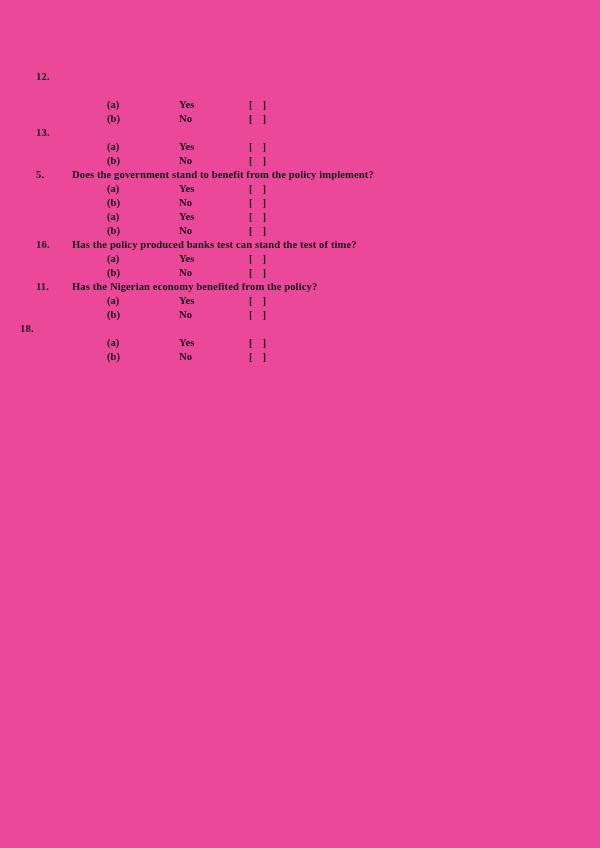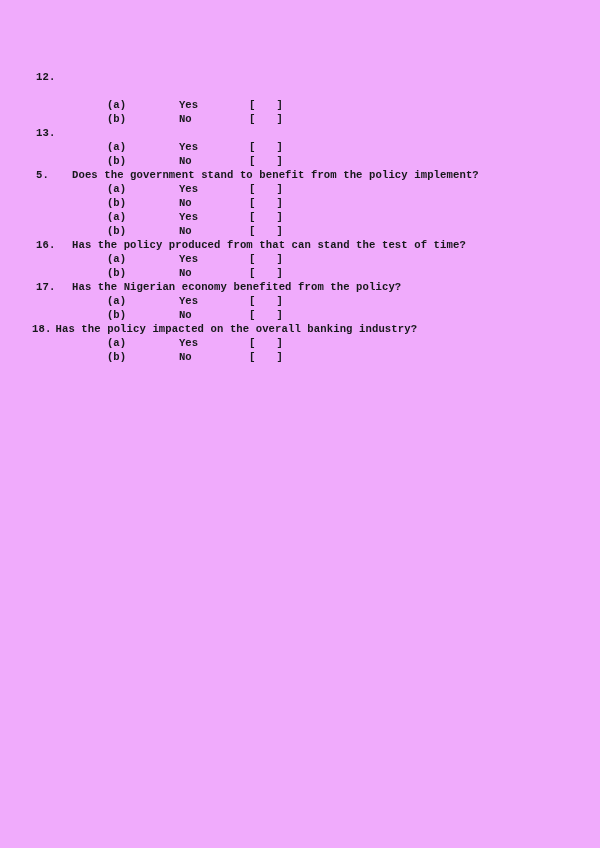--- a/index.html
+++ b/index.html
@@ -13,22 +13,21 @@
     height: 848px;
     position: relative;
     font-family: "Liberation Serif", "DejaVu Serif", serif;
     color: #16181a;
     overflow: hidden;
   }
 
   .page {
     position: absolute;
     inset: 0;
-    background: #f0abfc;
-    font-family: Liberation Mono, monospace;
+    background: #ec4899;
   }
 
   .content {
     position: absolute;
     left: 0;
     top: 70px;
     width: 600px;
   }
 
   
@@ -47,21 +46,21 @@
     letter-spacing: 0.15px;
   }
   .q-text {
     flex: 0 0 auto;
     font-weight: 600;
     letter-spacing: 0.1px;
   }
 
   
   .q-line.tight {
-    padding-left: 32px;
+    padding-left: 20px;
     text-align: right;
   }
   .q-line.tight .q-num {
     width: auto;
     margin-left: 0;
     margin-right: 4px;
   }
 
   
   .opt-line {
@@ -114,28 +113,28 @@
       <div class="q-block">
         <div class="q-line"><span class="q-num">5.</span><span class="q-text">Does the government stand to benefit from the policy implement?</span></div>
         <div class="opt-line"><span class="opt-letter">(a)</span><span class="opt-label">Yes</span><span class="opt-box">[   ]</span></div>
         <div class="opt-line"><span class="opt-letter">(b)</span><span class="opt-label">No</span><span class="opt-box">[   ]</span></div>
       </div>
       <div class="q-block">
         <div class="opt-line"><span class="opt-letter">(a)</span><span class="opt-label">Yes</span><span class="opt-box">[   ]</span></div>
         <div class="opt-line"><span class="opt-letter">(b)</span><span class="opt-label">No</span><span class="opt-box">[   ]</span></div>
       </div>
       <div class="q-block">
-        <div class="q-line"><span class="q-num">16.</span><span class="q-text">Has the policy produced from that can stand the test of time?</span></div>
+        <div class="q-line"><span class="q-num">16.</span><span class="q-text">Has the policy produced banks test can stand the test of time?</span></div>
         <div class="opt-line"><span class="opt-letter">(a)</span><span class="opt-label">Yes</span><span class="opt-box">[   ]</span></div>
         <div class="opt-line"><span class="opt-letter">(b)</span><span class="opt-label">No</span><span class="opt-box">[   ]</span></div>
       </div>
       <div class="q-block">
-        <div class="q-line"><span class="q-num">17.</span><span class="q-text">Has the Nigerian economy benefited from the policy?</span></div>
+        <div class="q-line"><span class="q-num">11.</span><span class="q-text">Has the Nigerian economy benefited from the policy?</span></div>
         <div class="opt-line"><span class="opt-letter">(a)</span><span class="opt-label">Yes</span><span class="opt-box">[   ]</span></div>
         <div class="opt-line"><span class="opt-letter">(b)</span><span class="opt-label">No</span><span class="opt-box">[   ]</span></div>
       </div>
       <div class="q-block">
-        <div class="q-line tight"><span class="q-num">18.</span><span class="q-text">Has the policy impacted on the overall banking industry?</span></div>
+        <div class="q-line tight"><span class="q-num">18.</span></div>
         <div class="opt-line"><span class="opt-letter">(a)</span><span class="opt-label">Yes</span><span class="opt-box">[   ]</span></div>
         <div class="opt-line"><span class="opt-letter">(b)</span><span class="opt-label">No</span><span class="opt-box">[   ]</span></div>
       </div>
     </div>
 </div>
 
 </body></html>

